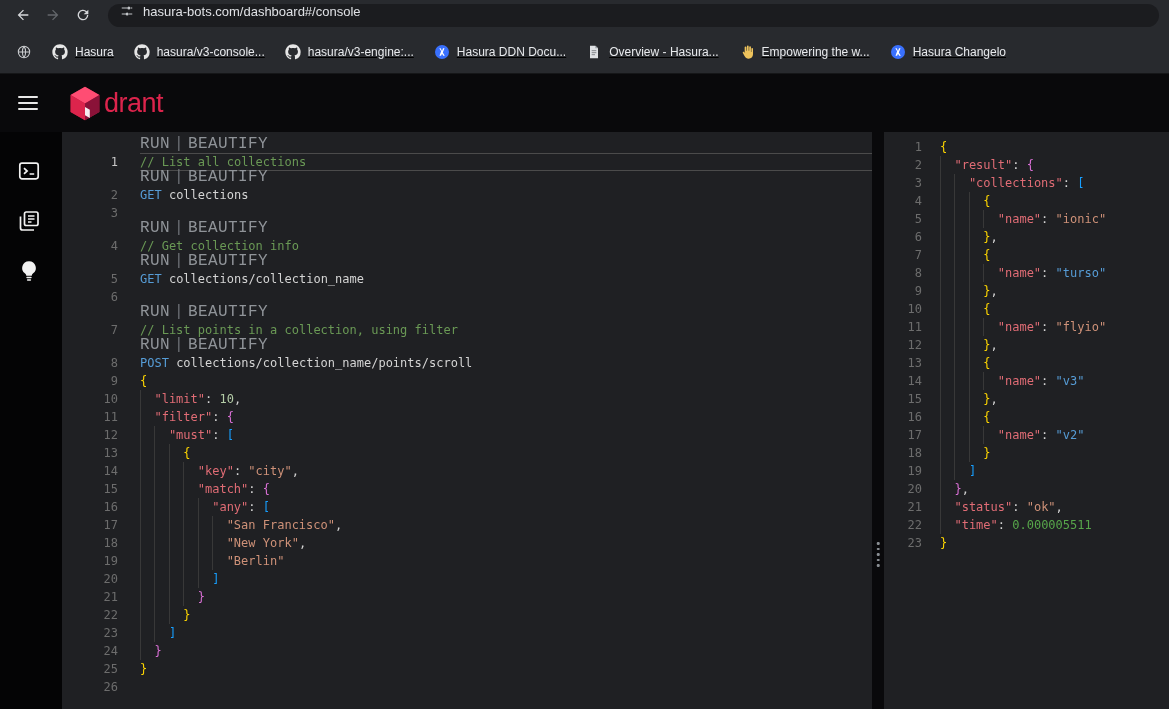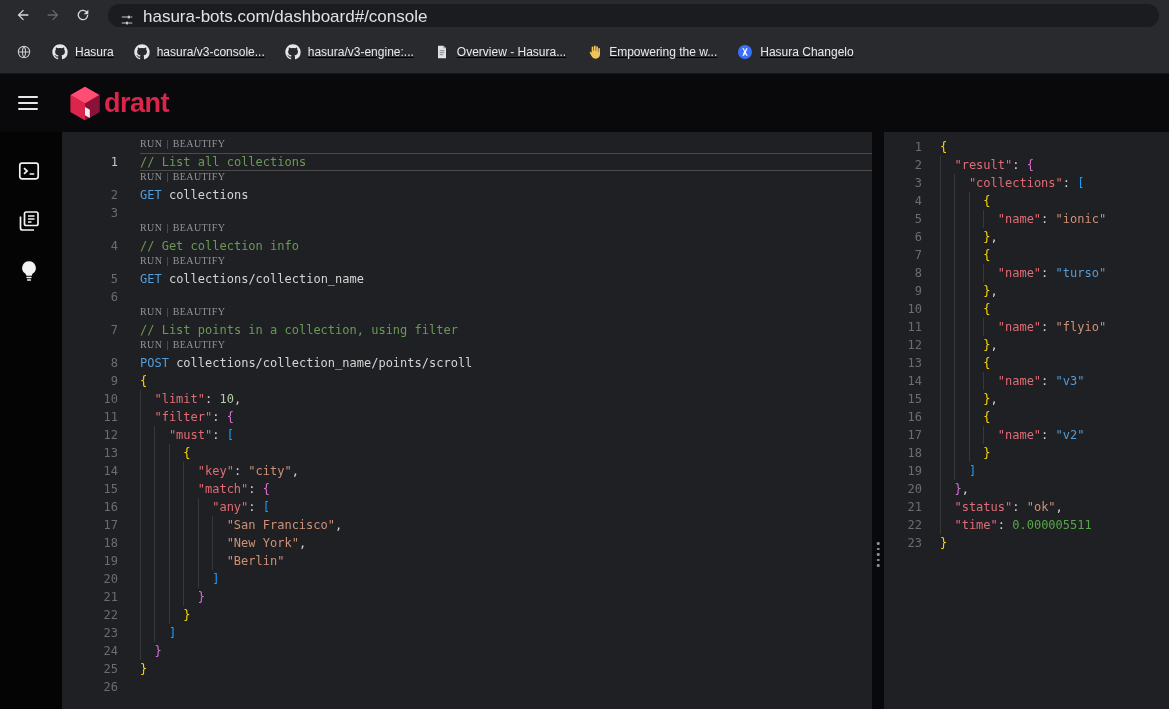--- a/index.html
+++ b/index.html
@@ -8,38 +8,38 @@
   .screen { width:1169px; height:709px; display:flex; flex-direction:column; }
 
   
   .browser-toolbar { height:30px; flex:0 0 30px; background:#282a2e; display:flex;
     align-items:center; gap:4px; padding:0 10px; }
   .nav-btn { width:26px; height:24px; border:none; background:transparent; color:#d5d7da;
     display:flex; align-items:center; justify-content:center; border-radius:50%; }
   .nav-btn svg { width:16px; height:16px; }
   .nav-btn.disabled { color:#64676c; }
   .omnibox { flex:1; height:23px; margin-left:8px; background:#1b1c1f; border-radius:12px;
-    display:flex; align-items:flex-end; gap:9px; padding:0 12px; color:#dfe1e5; font-size:17px; }
+    display:flex; align-items:flex-start; gap:9px; padding:0 12px; color:#dfe1e5; font-size:13px; }
   .omnibox .tune svg { width:14px; height:14px; display:block; color:#c3c6c9; }
 
   .bookmarks-bar { height:44px; flex:0 0 44px; background:#282a2e; border-bottom:1px solid #151618;
     display:flex; align-items:center; gap:4px; padding:0 8px; overflow:hidden; white-space:nowrap;text-decoration:underline; }
   .bookmark { display:flex; align-items:center; gap:7px; padding:5px 8px; border-radius:7px;
     color:#e8eaed; font-size:12px; flex:0 0 auto; cursor:default; }
   .bookmark .bm-icon svg { width:16px; height:16px; display:block; }
 
   
   .app-header { height:58px; flex:0 0 58px; background:#09090b; display:flex; align-items:center;
     gap:26px; padding:0 18px; }
   .hamburger { width:26px; height:20px; background:transparent; border:none; display:flex;
     flex-direction:column; justify-content:center; gap:4px; }
   .hamburger span { display:block; width:20px; height:2px; background:#e8e8e8; border-radius:1px; }
   .brand { display:flex; align-items:center; gap:4px; }
   .brand svg { display:block; }
-  .brand .wordmark { font-size:27px; font-weight:bold; letter-spacing:-0.5px; color:#dc244c; }
+  .brand .wordmark { font-size:27px; font-weight:normal; letter-spacing:-0.5px; color:#dc244c; }
 
   
   .console { flex:1; min-height:0; display:flex; background:#09090b; }
   .rail { width:62px; flex:0 0 62px; background:#040405; display:flex; flex-direction:column;
     align-items:center; padding-top:26px; gap:24px; }
   .rail-btn { width:28px; height:26px; border:none; background:transparent; }
   .rail-btn svg { width:24px; height:24px; display:block; }
 
   .pane { background:#1f2023; font-family:"DejaVu Sans Mono", monospace; font-size:12px;
     line-height:18px; color:#d4d4d4; overflow:hidden; padding-top:6px; }
@@ -51,21 +51,21 @@
   .pane.response { flex:1; }
 
   .code-row { display:flex; height:18px; }
   .lens-row { display:flex; height:15px; align-items:flex-end; }
   .gutter { flex:0 0 78px; width:78px; text-align:right; padding-right:22px; color:#6d6d6d;
     user-select:none; }
   .response .gutter { flex:0 0 56px; width:56px; padding-right:18px; }
   .code-row.current .gutter { color:#c6c6c6; }
   .code { flex:1; white-space:nowrap; }
   .code-row.current .code { box-shadow: inset 0 1px 0 #4b4b4b, inset 0 -1px 0 #4b4b4b; }
-  .lens { flex:1; font-family:Liberation Serif, serif; font-size:10px; color:#8f9398;
+  .lens { flex:1; font-family:Liberation Mono, monospace; font-size:16px; color:#8f9398;
     letter-spacing:.4px; }
   .lens-link { cursor:pointer; }
   .lens-sep { color:#6d7176; padding:0 4px; }
 
   .ig { display:inline-block; width:2ch; height:18px; vertical-align:top;
     border-left:1px solid #383838; }
   .tok { white-space:pre; }
   .tok.comment { color:#6a9955; }
   .tok.method  { color:#569cd6; }
   .tok.plain   { color:#d4d4d4; }
@@ -138,20 +138,29 @@
         <span class="bm-icon">
           <svg viewBox="0 0 24 24">
             <path fill="#e6e6e6" d="M12 .5C5.65.5.5 5.65.5 12c0 5.08 3.29 9.39 7.86 10.91.58.11.79-.25.79-.56v-1.96c-3.2.7-3.87-1.54-3.87-1.54-.52-1.33-1.28-1.68-1.28-1.68-1.05-.72.08-.7.08-.7 1.16.08 1.77 1.19 1.77 1.19 1.03 1.77 2.7 1.26 3.36.96.1-.75.4-1.26.73-1.55-2.55-.29-5.23-1.28-5.23-5.7 0-1.26.45-2.29 1.19-3.1-.12-.29-.52-1.46.11-3.05 0 0 .97-.31 3.18 1.18.92-.26 1.9-.39 2.88-.39.98 0 1.96.13 2.88.39 2.2-1.49 3.17-1.18 3.17-1.18.63 1.59.23 2.76.11 3.05.74.81 1.19 1.84 1.19 3.1 0 4.43-2.69 5.41-5.25 5.69.41.36.78 1.06.78 2.14v3.17c0 .31.21.67.8.56A11.52 11.52 0 0023.5 12C23.5 5.65 18.35.5 12 .5z"></path>
           </svg>
         </span>
         <span class="bm-label">hasura/v3-engine:...</span>
       </div>
       <div class="bookmark">
         <span class="bm-icon">
           <svg viewBox="0 0 24 24">
+            <circle cx="12" cy="12" r="10.5" fill="#3970fd"></circle>
+            <path fill="#fff" d="M8 6.5l2.7 4.3-2.5 6.7h2.4l1.4-2.9 1.9 2.9h2.3l-3-4.7 2.6-6.3h-2.3l-1.5 3.9-2-3.9z"></path>
+          </svg>
+        </span>
+        <span class="bm-label">Hasura DDN Docu...</span>
+      </div>
+      <div class="bookmark">
+        <span class="bm-icon">
+          <svg viewBox="0 0 24 24">
             <path fill="#dfe1e4" d="M6 2.5h8l4 4v15H6z"></path>
             <path fill="#9aa0a6" d="M14 2.5l4 4h-4z"></path>
             <path stroke="#70757a" stroke-width="1.2" fill="none" d="M8.5 10h7M8.5 13h7M8.5 16h5"></path>
           </svg>
         </span>
         <span class="bm-label">Overview - Hasura...</span>
       </div>
       <div class="bookmark">
         <span class="bm-icon">
           <svg viewBox="0 0 24 24">

